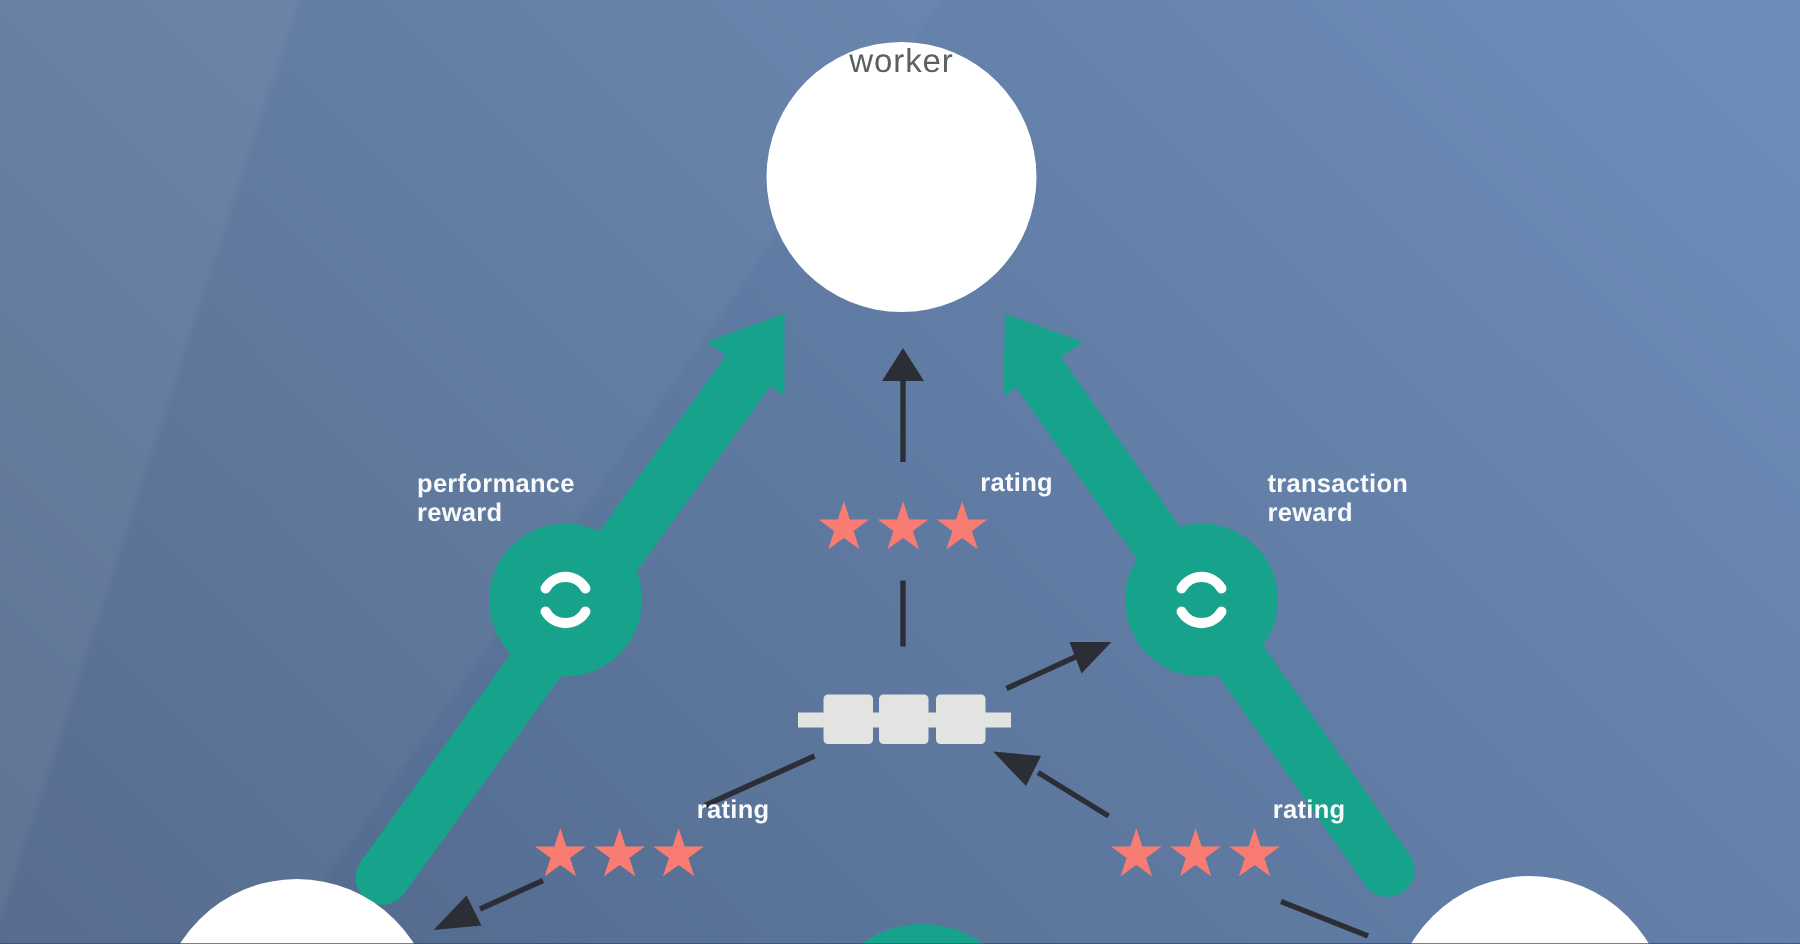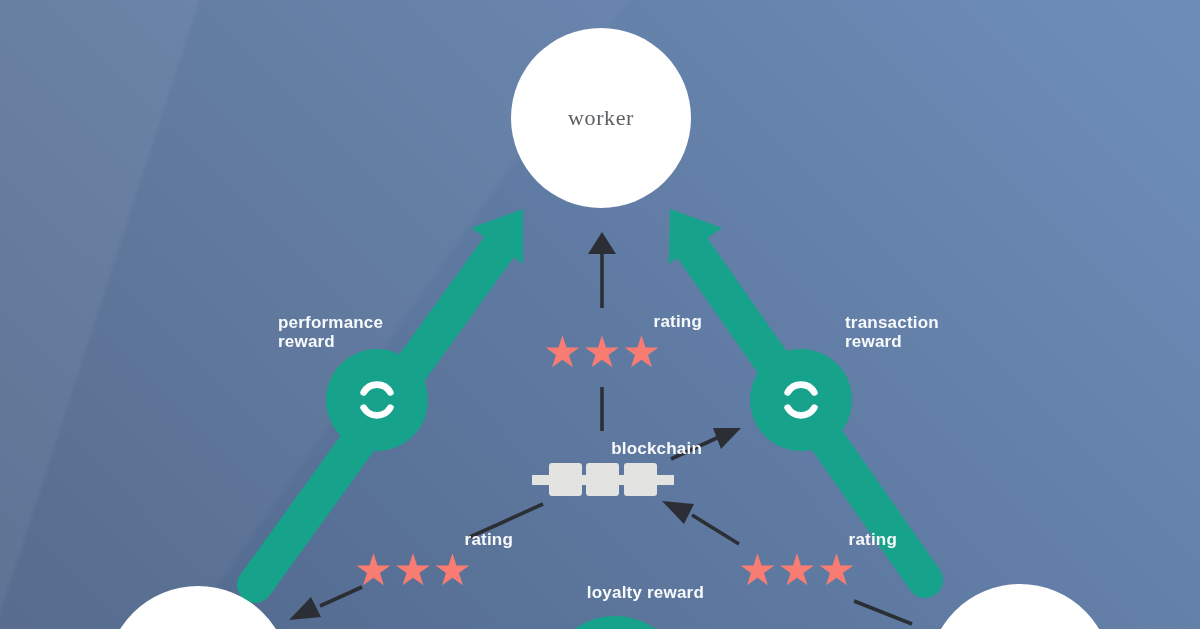--- a/index.html
+++ b/index.html
@@ -10,21 +10,21 @@
       linear-gradient(125deg, rgba(255,255,255,0.035) 38%, rgba(255,255,255,0) 38.5%),
       linear-gradient(225deg, var(--bg-light,#6e8eba) 0%, var(--bg-dark,#51678a) 100%);
     font-family:"Liberation Sans", sans-serif;
   }
   .layer{position:absolute;left:0;top:0;}
   .t-line{stroke:var(--teal,#17a28c);stroke-width:36;stroke-linecap:round;fill:none;}
   .t-head{fill:var(--teal,#17a28c);}
   .b-line{stroke:var(--arrow-black,#2b2f35);stroke-width:3.6;fill:none;}
   .b-head{fill:var(--arrow-black,#2b2f35);}
   .circle{position:absolute;background:var(--circle-white,#ffffff);border-radius:50%;}
-  .worker{left:511px;top:28px;width:180px;height:180px;display:flex;align-items:center;justify-content:center;font-family:Liberation Serif, serif;}
+  .worker{left:511px;top:28px;width:180px;height:180px;display:flex;align-items:flex-start;justify-content:center;}
   .worker span{color:var(--worker-text,#5b6064);font-size:22px;letter-spacing:.6px;}
   .node-bl{left:106px;top:586px;width:184px;height:184px;}
   .node-br{left:928px;top:584px;width:184px;height:184px;}
   .teal-node{position:absolute;background:var(--teal,#17a28c);border-radius:50%;display:flex;align-items:center;justify-content:center;}
   .tn-left{left:326px;top:349px;width:102px;height:102px;}
   .tn-right{left:750px;top:349px;width:102px;height:102px;}
   .tn-loyalty{left:545px;top:616px;width:140px;height:140px;}
   .sync{width:46px;height:46px;}
   .sync path{stroke:#ffffff;stroke-width:7;fill:none;stroke-linecap:round;}
   .label{position:absolute;color:var(--label-white,#f8fafc);font-weight:700;font-size:17px;line-height:19px;letter-spacing:.2px;white-space:pre-line;}
@@ -104,29 +104,27 @@
   <div class="teal-node tn-loyalty"></div>
 
   <div class="label perf">performance
 reward</div>
   <div class="label trans">transaction
 reward</div>
 
   <div class="label ctr rate-c">rating</div>
   <div class="stars stars-c">★★★</div>
 
-  <div class="label ctr bc-label">blockchain</div>
   <div class="chain">
     <div class="bar"></div>
     <div class="block blk1"></div>
     <div class="block blk2"></div>
     <div class="block blk3"></div>
   </div>
 
   <div class="label ctr rate-l">rating</div>
   <div class="stars stars-l">★★★</div>
 
   <div class="label ctr rate-r">rating</div>
   <div class="stars stars-r">★★★</div>
 
-  <div class="label ctr loyalty">loyalty reward</div>
 
 </div>
 
 </body></html>

